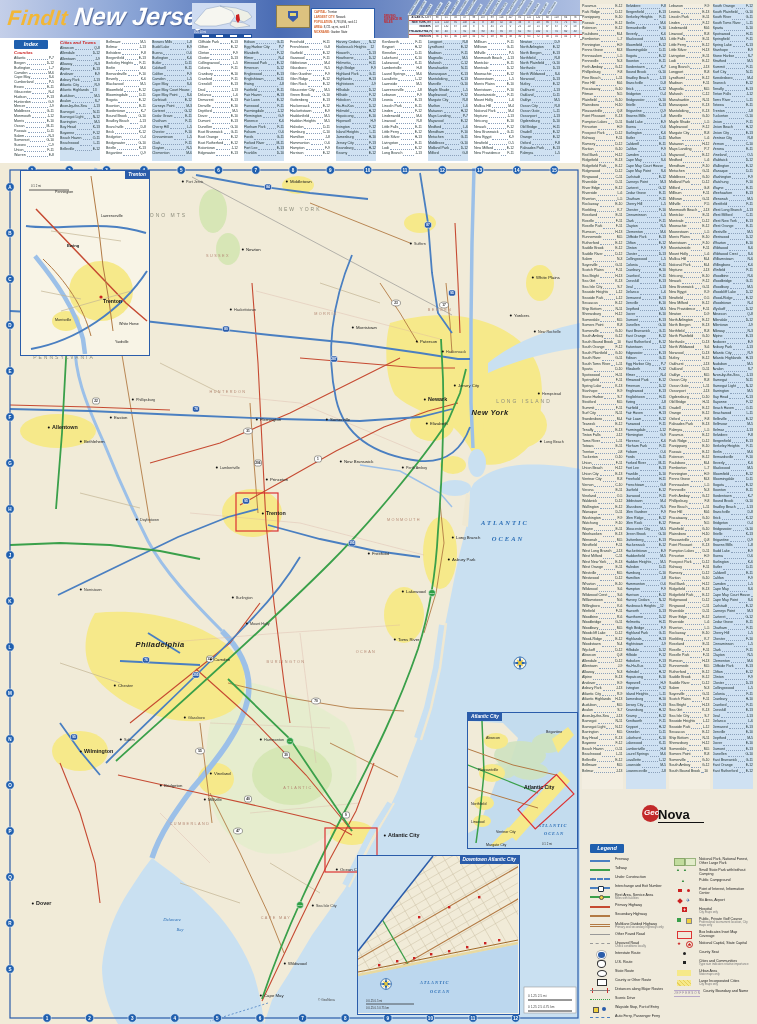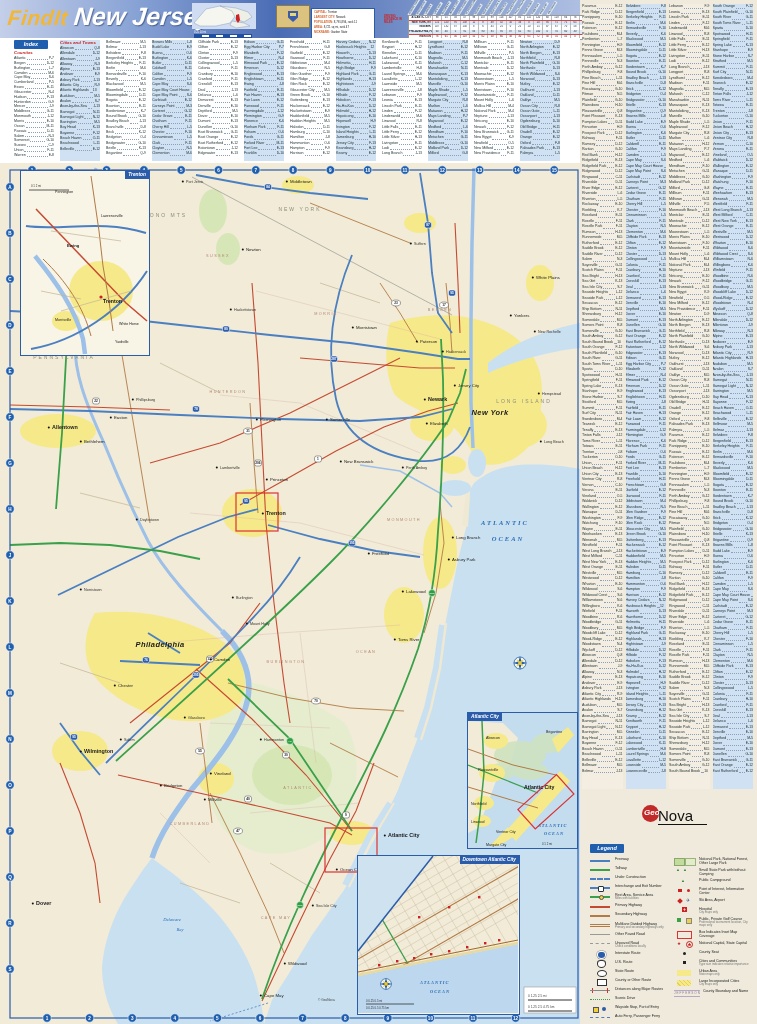--- a/index.html
+++ b/index.html
@@ -90,21 +90,21 @@
   #inset-dt .inset-title{right:0;}
   text.il{font:400 3.6px "Liberation Sans",sans-serif;fill:#222;}
   text.il-b{font:700 5.2px "Liberation Sans",sans-serif;fill:#111;}
   text.il-sb{font:600 4.2px "Liberation Sans",sans-serif;fill:#222;}
   text.il-w{font:italic 700 4.4px "Liberation Serif",serif;fill:#2a6db5;letter-spacing:1px;}
   text.il-s{font:400 2.8px "Liberation Sans",sans-serif;fill:#333;}
   
   #logo{position:absolute;left:642px;top:803px;width:70px;height:28px;}
   #logo .circ{position:absolute;left:0;top:2px;width:17px;height:17px;border-radius:50%;background:#c22a2a;}
   #logo .geo{position:absolute;left:2px;top:5px;font-style:italic;font-weight:700;font-size:8px;color:#fff;}
-  #logo .nova{position:absolute;left:16px;top:4px;font-weight:400;font-size:15px;color:#111;
+  #logo .nova{position:absolute;left:16px;top:4px;font-weight:700;font-size:13px;color:#111;
               border-bottom:1.2px solid #111;padding-right:14px;}
   #legend{position:absolute;left:584px;top:841px;width:169px;height:180px;background:#efeadb;}
   #lg-title{position:absolute;left:6px;top:3px;background:#1f5fae;color:#fff;font-style:italic;
             font-weight:700;font-size:5.5px;line-height:9px;width:34px;text-align:center;border-radius:1px;}
   .lg-col{position:absolute;top:16px;display:flex;flex-direction:column;}
   #lg-left{left:6px;width:82px;}
   #lg-right{left:90px;width:76px;}
   .lg-row{display:flex;align-items:flex-start;margin-bottom:2.6px;}
   .lg-sym{width:22px;min-width:22px;height:6px;position:relative;margin-right:3px;margin-top:.5px;}
   .lg-txt{flex:1;}

